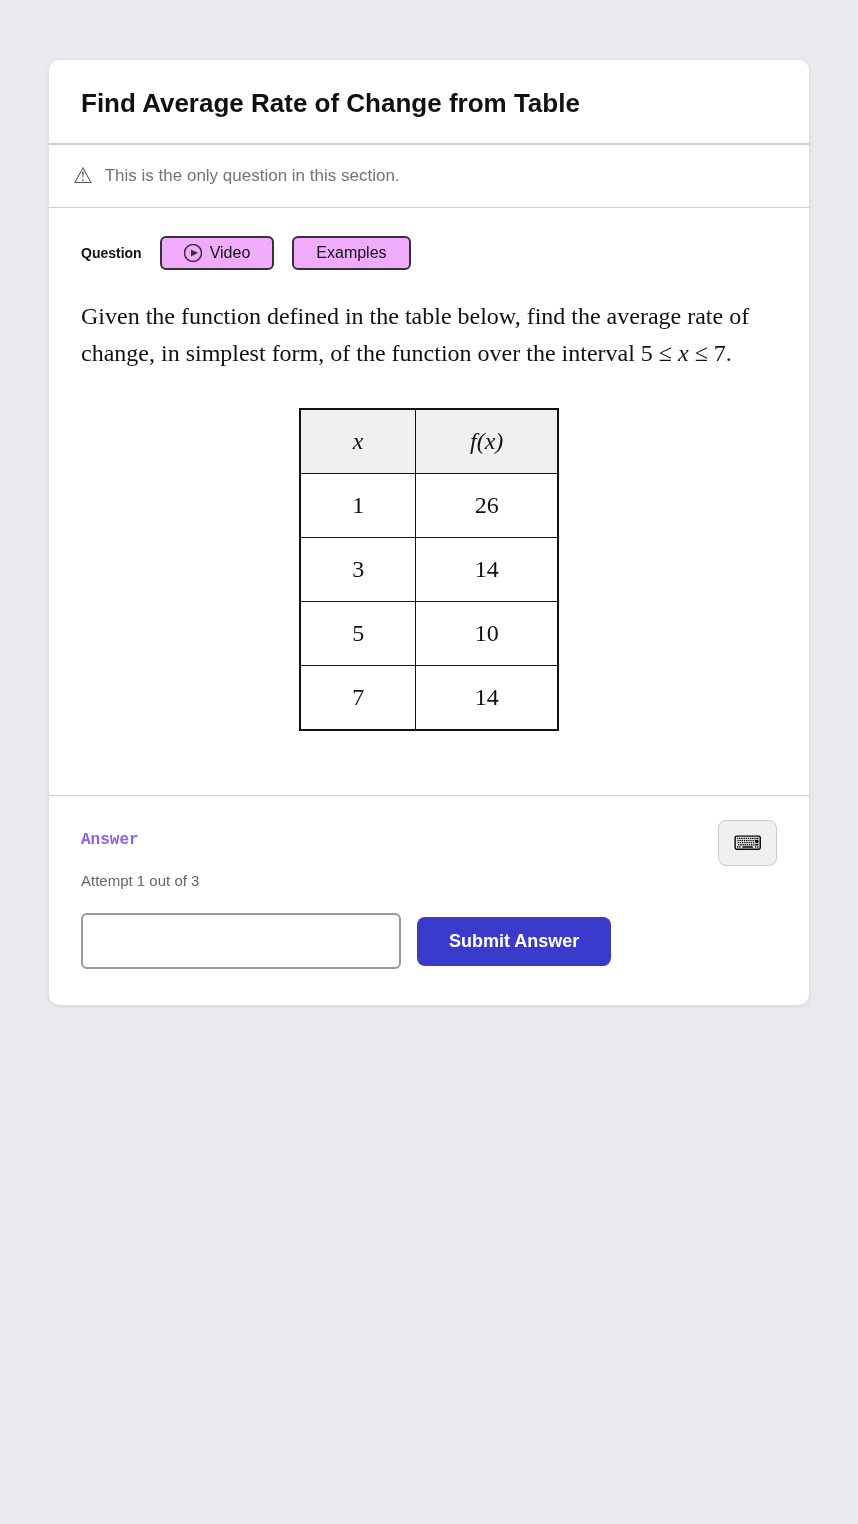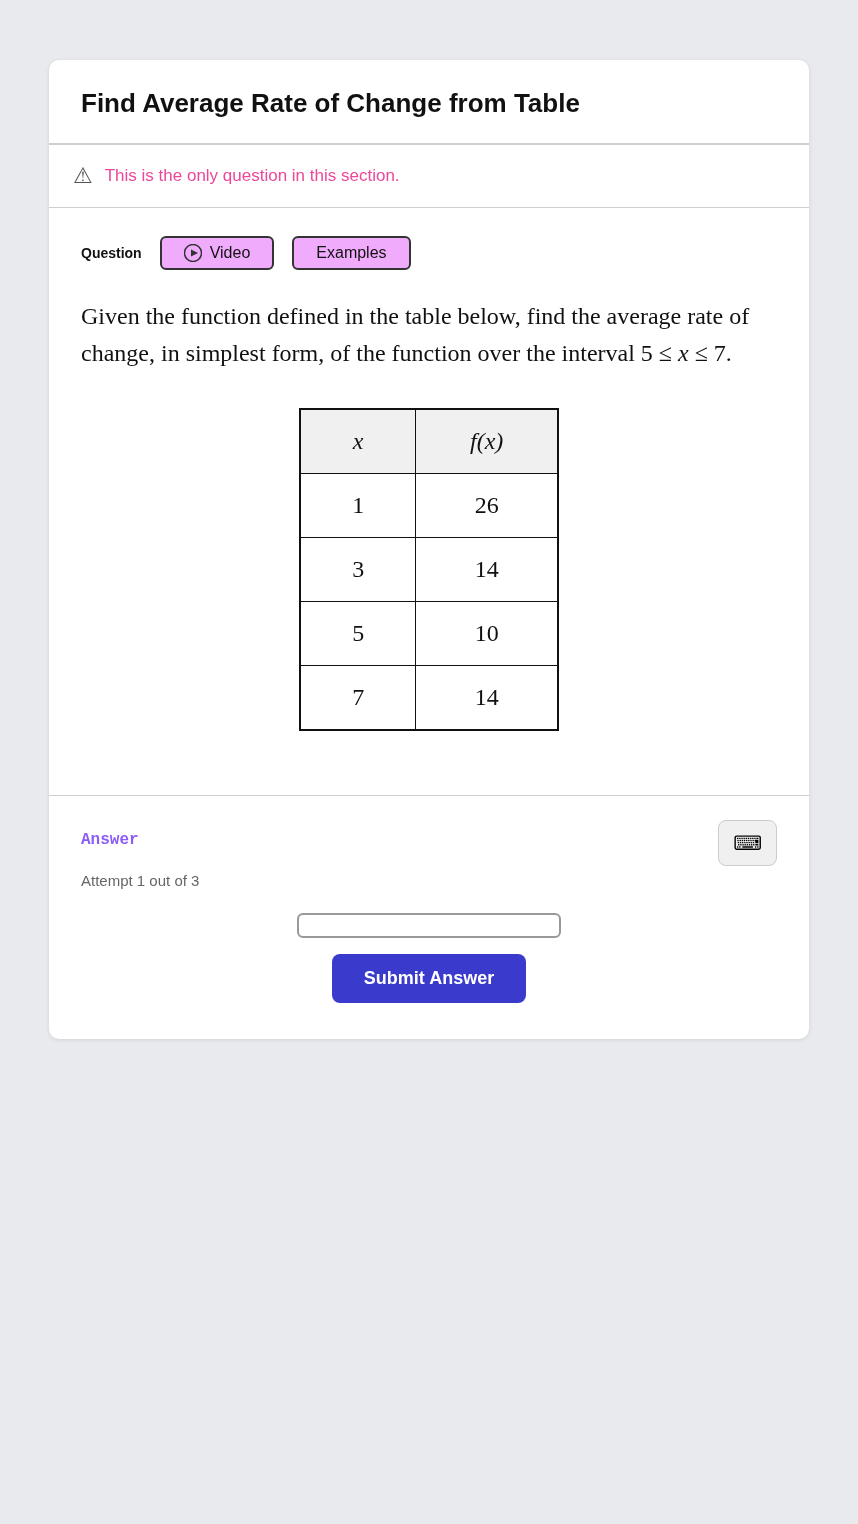--- a/index.html
+++ b/index.html
@@ -59,21 +59,21 @@
       background: #fff;
     }
 
     .alert-icon {
       font-size: 22px;
       color: #555;
     }
 
     .alert-text {
       font-size: 17px;
-      color: #ec4899;
+      color: #737373;
       font-family: Arial, sans-serif;
     }
 
     .question-section {
       padding: 28px 32px;
     }
 
     .question-header {
       display: flex;
       align-items: center;
@@ -170,21 +170,20 @@
       font-size: 15px;
       color: #666;
       font-family: Arial, sans-serif;
       margin-bottom: 24px;
     }
 
     .answer-row {
       display: flex;
       align-items: center;
       gap: 16px;
-      flex-direction: column;
     }
 
     .answer-input {
       flex: 1;
       max-width: 320px;
       height: 56px;
       border: 2px solid #999;
       border-radius: 6px;
       font-size: 18px;
       padding: 0 14px;

